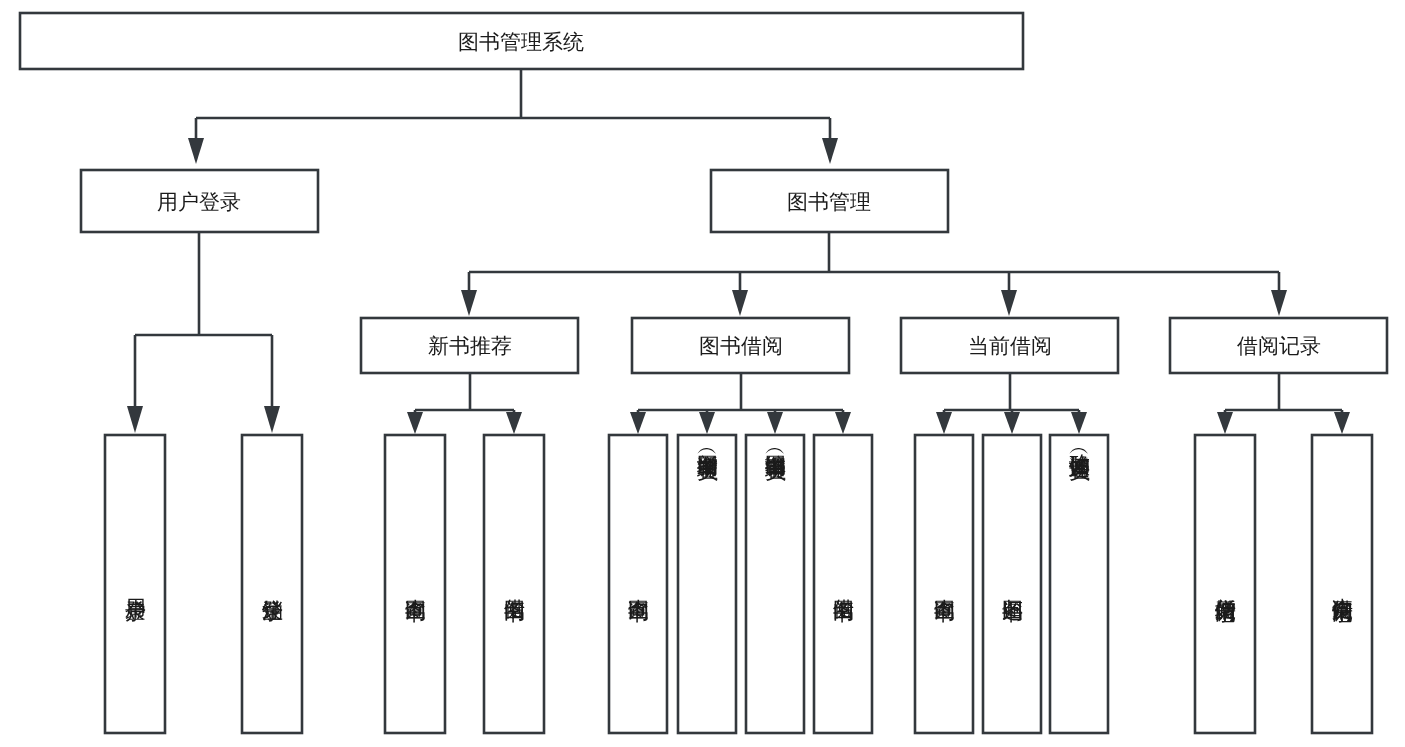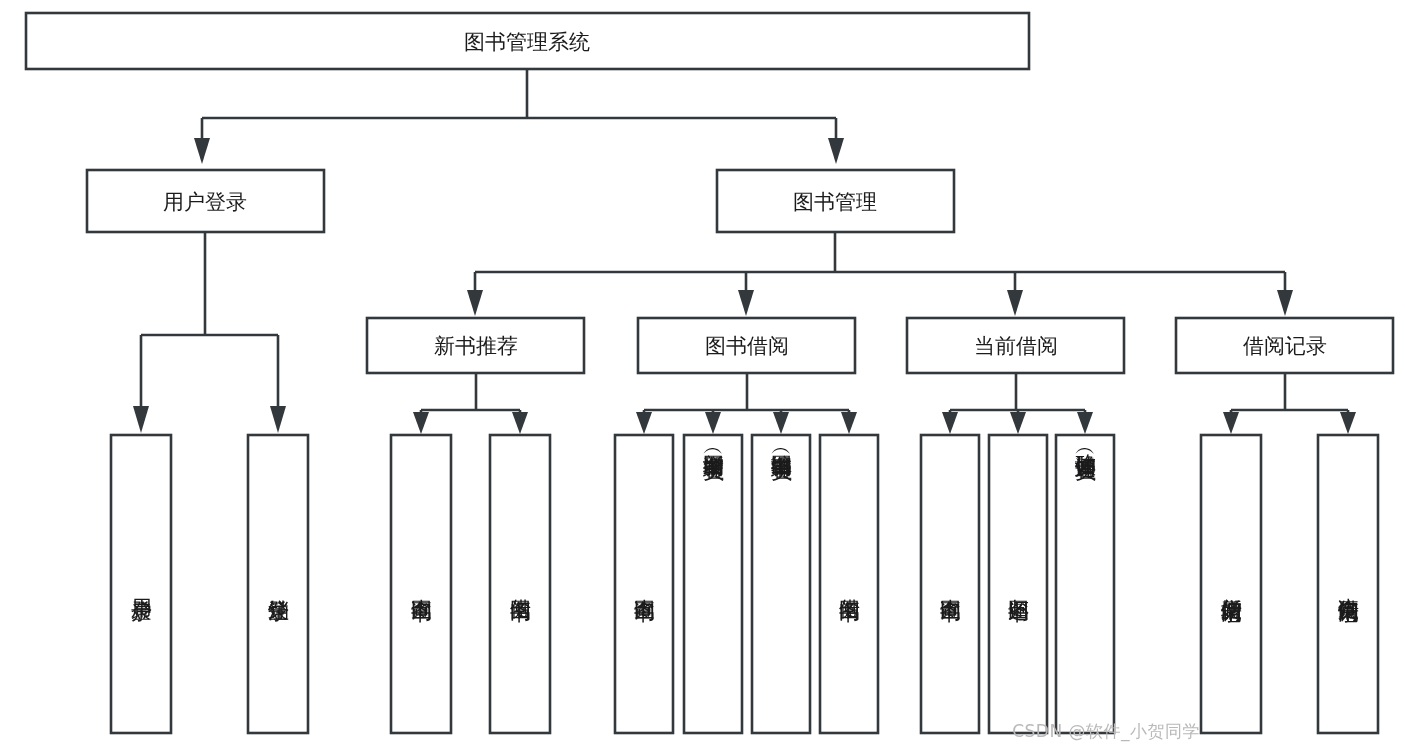--- a/index.html
+++ b/index.html
@@ -11,21 +11,20 @@
     width: 1405px;
     height: 747px;
     font-family: "DejaVu Sans", "Liberation Sans", sans-serif;
     overflow: hidden;
   }
   #diagram-root {
     position: relative;
     width: 1202px;
     height: 747px;
     background: #ffffff;
-    margin-left: 6px;
   }
   svg.diagram-svg {
     position: absolute;
     left: 0;
     top: 0;
     width: 1405px;
     height: 747px;
   }
   .node-box {
     fill: #ffffff;
@@ -233,15 +232,14 @@
     <span class="leaf-label">确认归还（管理员）</span>
   </div>
 
   <div class="leaf-label-wrap" style="left:1195px; top:435px; width:60px; height:298px;">
     <span class="leaf-label">新增借阅记录</span>
   </div>
   <div class="leaf-label-wrap" style="left:1312px; top:435px; width:60px; height:298px;">
     <span class="leaf-label">查询借阅记录</span>
   </div>
 
-  <div class="watermark">CSDN @软件_小贺同学</div>
 
 </div>
 
 </body></html>

